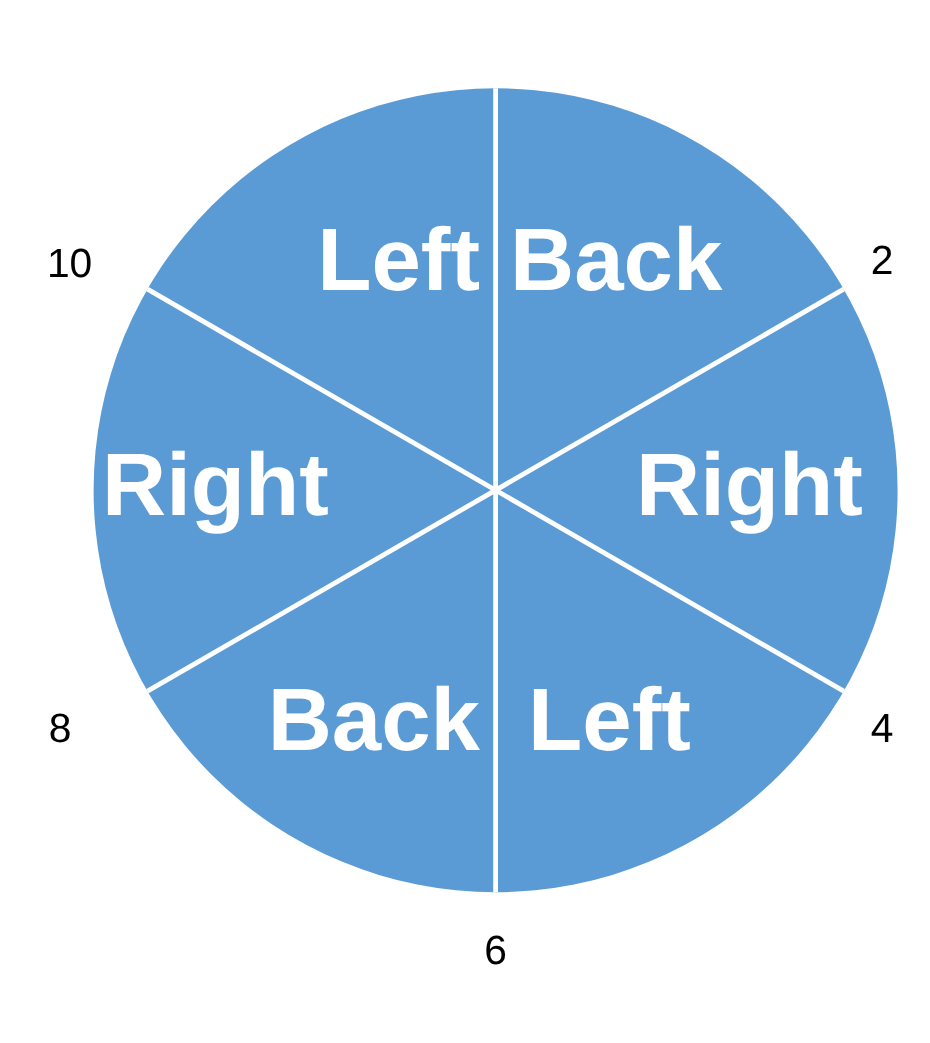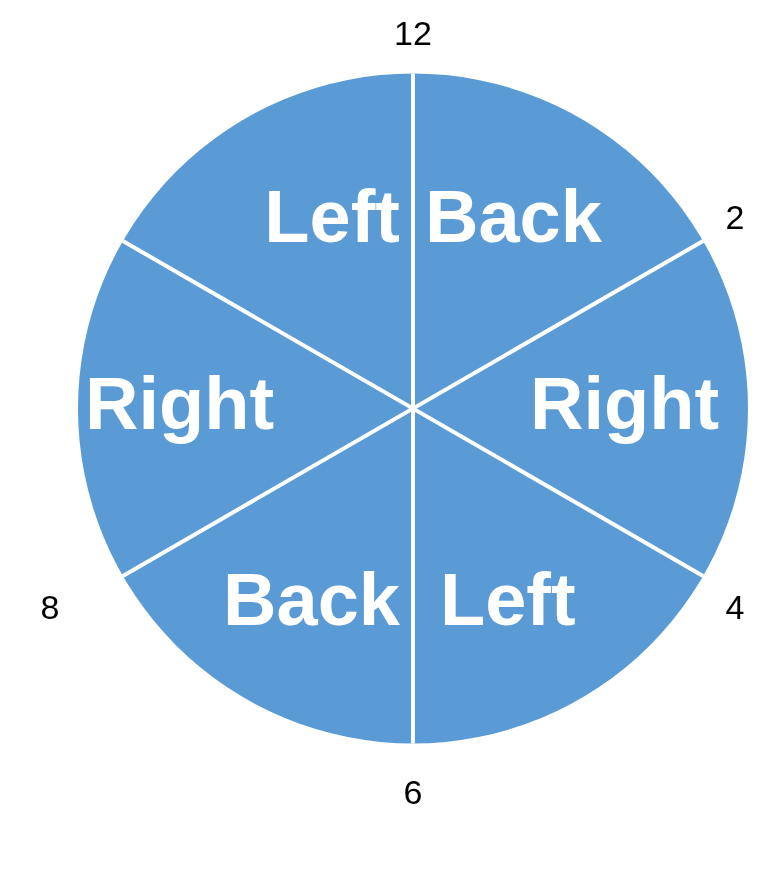--- a/index.html
+++ b/index.html
@@ -72,25 +72,25 @@
 
     <circle cx="413" cy="408.5" r="335" fill="#5B9BD5"></circle>
 
     <g stroke="#FFFFFF" stroke-width="4" stroke-linecap="butt">
       <line x1="413" y1="73.5" x2="413" y2="743.5"></line>
       <line x1="703.1" y1="241" x2="122.9" y2="576"></line>
       <line x1="703.1" y1="576" x2="122.9" y2="241"></line>
     </g>
   </svg>
 
-  <div class="clock-label" id="clock-12">12</div>
   <div class="clock-label" id="clock-2">2</div>
   <div class="clock-label" id="clock-4">4</div>
   <div class="clock-label" id="clock-6">6</div>
   <div class="clock-label" id="clock-8">8</div>
+  <div class="clock-label" id="clock-10">10</div>
 
   <div class="sector-label" id="sector-label-0">Back</div>
   <div class="sector-label" id="sector-label-1">Right</div>
   <div class="sector-label" id="sector-label-2">Left</div>
   <div class="sector-label" id="sector-label-3">Back</div>
   <div class="sector-label" id="sector-label-4">Right</div>
   <div class="sector-label" id="sector-label-5">Left</div>
 
 </div>
 

